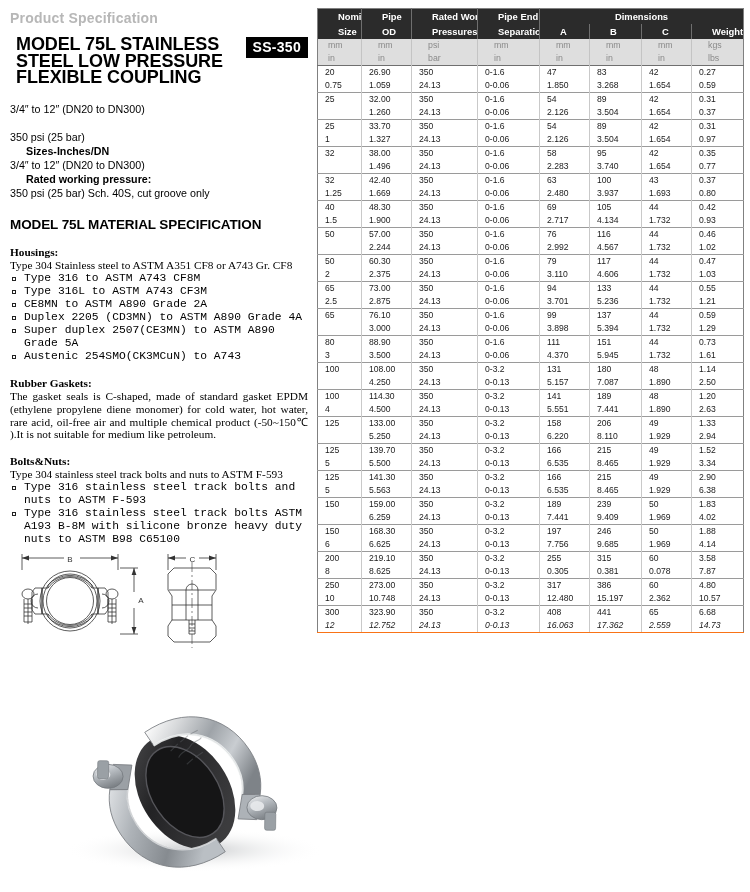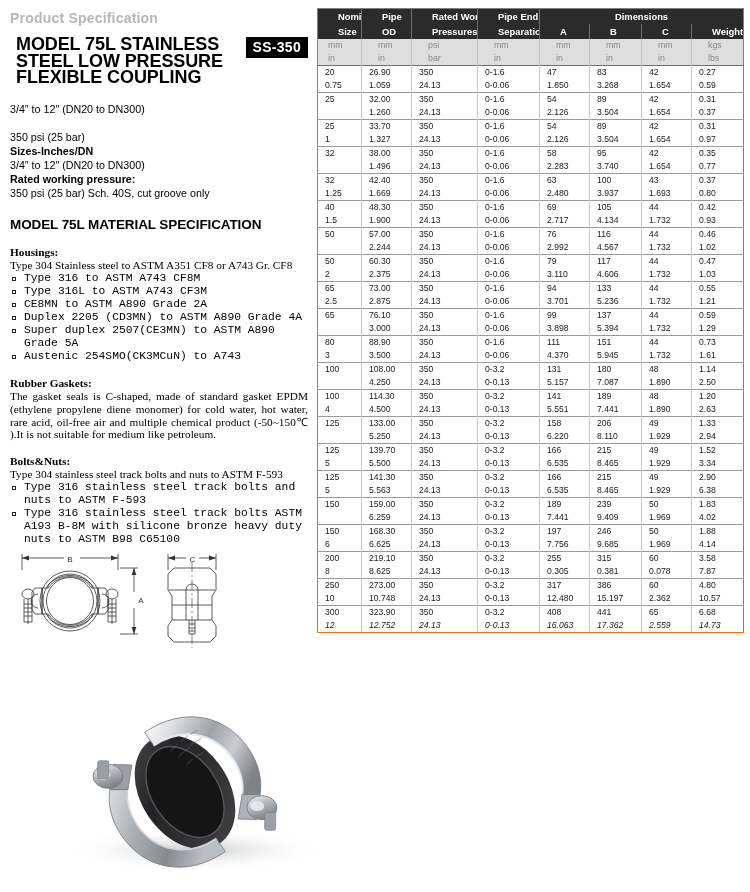--- a/index.html
+++ b/index.html
@@ -79,21 +79,21 @@
     line-height: 14px;
     margin: 0 2px;
   }
   .sp-top-12 { margin-top: 12px; }
   .sp-top-14 { margin-top: 14px; }
   .bold-sans {
     font-family: "Liberation Sans", sans-serif;
     font-size: 10.7px;
     font-weight: bold;
     line-height: 14px;
-    margin: 0 2px;
+    margin: 0 18px;
   }
 
   #material-spec-heading {
     font-family: "Liberation Sans", sans-serif;
     font-size: 13.5px;
     font-weight: bold;
     margin: 17px 2px 0 2px;
     letter-spacing: -0.1px;
   }
 

